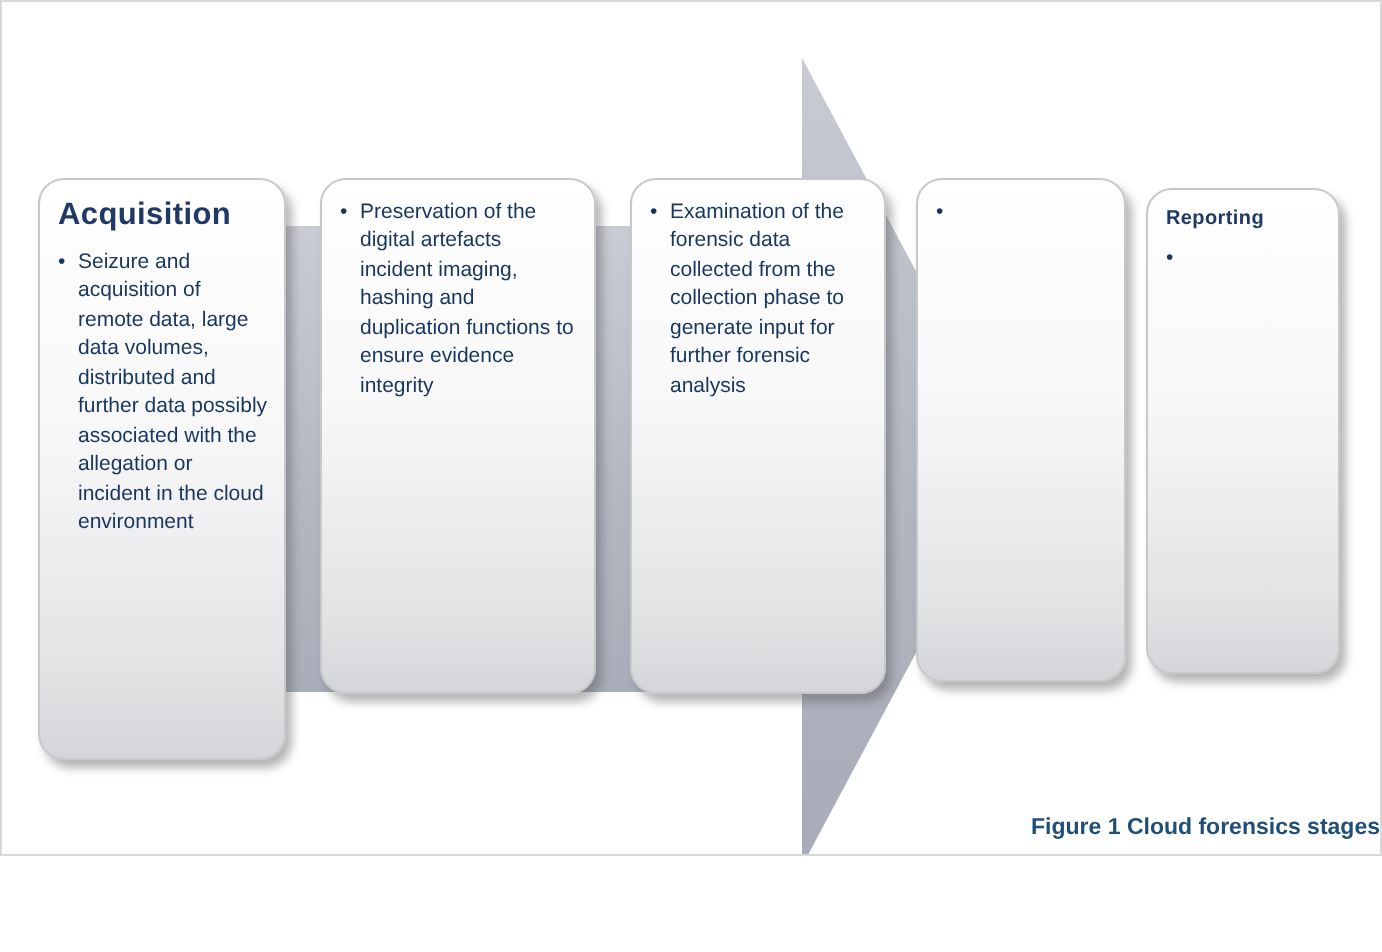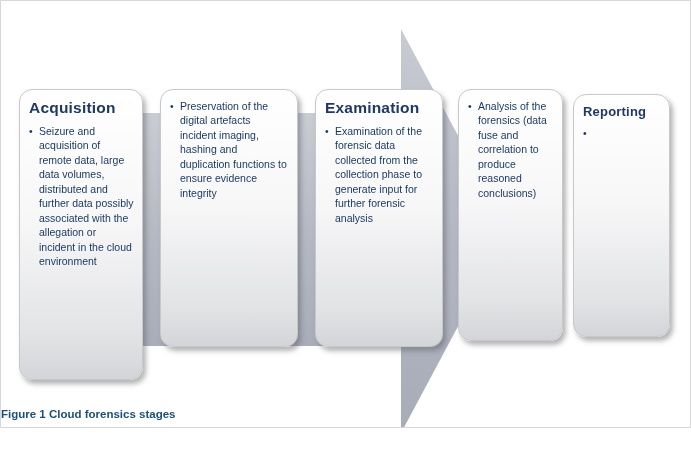--- a/index.html
+++ b/index.html
@@ -66,29 +66,29 @@
   .bullet-text { flex: 1 1 auto; }
 
   .card-1 { left: 18px;  top: 88px; width: 124px; height: 291px; }
   .card-2 { left: 159px; top: 88px; width: 138px; height: 258px; }
   .card-3 { left: 314px; top: 88px; width: 128px; height: 258px; }
   .card-4 { left: 457px; top: 88px; width: 105px; height: 252px; }
   .card-5 { left: 572px; top: 93px; width: 97px;  height: 243px; }
 
   .card-1 .stage-title, .card-2 .stage-title, .card-3 .stage-title { font-size: 15.5px; }
   .card-4 .stage-title { font-size: 14.5px; }
-  .card-5 .stage-title { font-size: 13px; }
+  .card-5 .stage-title { font-size: 10px; }
 
   
   .figure-caption {
     position: absolute;
     left: 0;
     bottom: 7px;
     width: 100%;
-    text-align: left;
+    text-align: right;
     color: #1f4e79;
     font-size: 11.5px;
     font-weight: bold;
   }
 </style>
 </head>
 <body>
 
 <div class="figure-canvas">
 
@@ -104,31 +104,29 @@
   </div>
 
   <div class="stage-card card-2">
     <div class="stage-bullet">
       <span class="bullet-marker">•</span>
       <span class="bullet-text">Preservation of the digital artefacts incident imaging, hashing and duplication functions to ensure evidence integrity</span>
     </div>
   </div>
 
   <div class="stage-card card-3">
-    <div class="stage-title">Examination</div>
     <div class="stage-bullet">
       <span class="bullet-marker">•</span>
       <span class="bullet-text">Examination of the forensic data collected from the collection phase to generate input for further forensic analysis</span>
     </div>
   </div>
 
   <div class="stage-card card-4">
     <div class="stage-bullet">
       <span class="bullet-marker">•</span>
-      <span class="bullet-text">Analysis of the forensics (data fuse and correlation to produce reasoned conclusions)</span>
     </div>
   </div>
 
   <div class="stage-card card-5">
     <div class="stage-title">Reporting</div>
     <div class="stage-bullet">
       <span class="bullet-marker">•</span>
     </div>
   </div>
 

